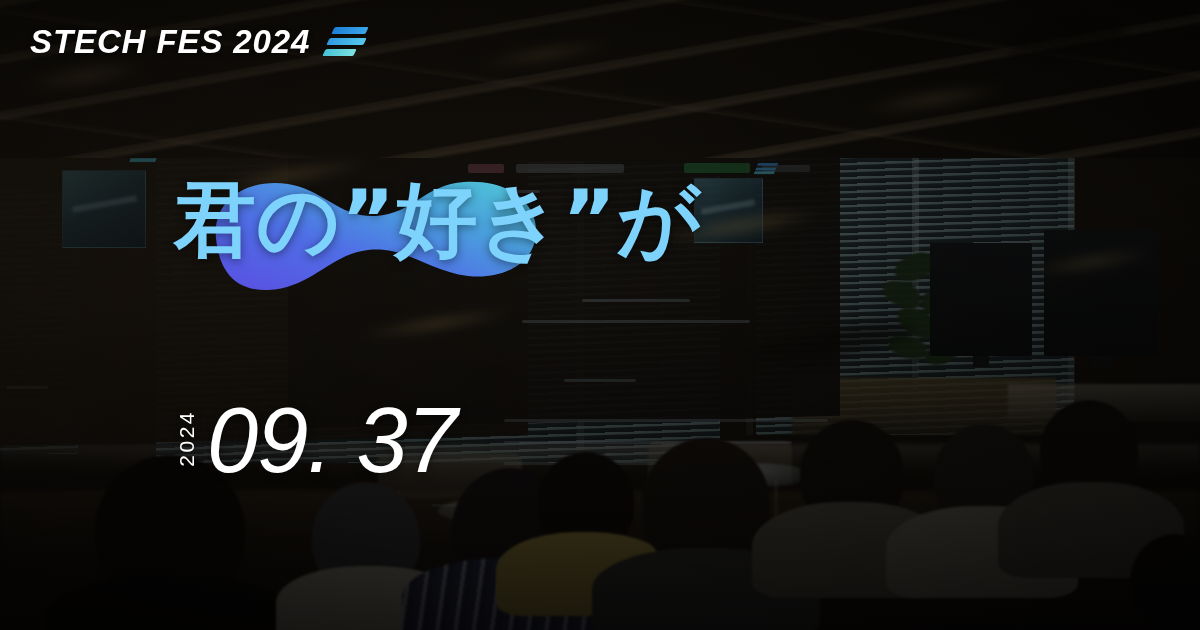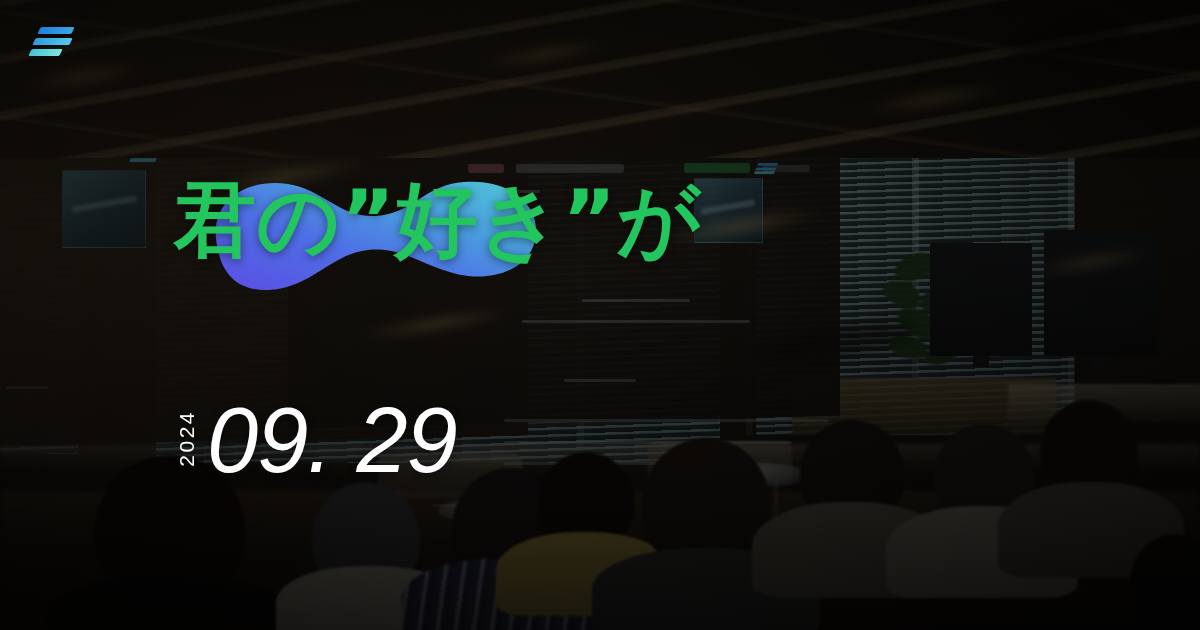--- a/index.html
+++ b/index.html
@@ -315,21 +315,21 @@
   }
   .brand-mark i.b1 { top: 3px;  left: 9px;  width: 34px; background: linear-gradient(90deg,#1f7fd8,#3aa6e8); }
   .brand-mark i.b2 { top: 14px; left: 4px;  width: 37px; background: linear-gradient(90deg,#2e9ae0,#56c8ec); }
   .brand-mark i.b3 { top: 25px; left: 0px;  width: 31px; background: linear-gradient(90deg,#45c2d8,#7fe3e0); }
 
   
   .headline {
     position: absolute;
     left: 174px;
     top: 176px;
-    color: #22c55e;
+    color: #7dd3fc;
     font-family: "DejaVu Sans", "Liberation Sans", sans-serif;
     font-weight: 700;
     line-height: 1.08;
     letter-spacing: 0.5px;
     text-shadow: 0 2px 10px rgba(0,0,0,0.45);
     text-align: center;
   }
   .hl-line { position: relative; white-space: nowrap; }
   .hl-line-1 { font-size: 82px; }
   .hl-line-2 { font-size: 82px; margin-top: 4px; }
@@ -520,20 +520,21 @@
       <div class="head" style="position:absolute; left:1130px; top:534px; width:90px; height:96px; background:#100d0a;"></div>
     </div>
 
     <div class="warm"></div>
     <div class="grade"></div>
   </div>
 
   <div class="content">
 
     <div class="brand">
+      <div class="brand-text">STECH FES 2024</div>
       <div class="brand-mark">
         <i class="b1"></i>
           <i class="b2"></i>
           <i class="b3"></i>
       </div>
     </div>
 
     <div class="blob">
       <svg viewBox="0 0 420 122" xmlns="http://www.w3.org/2000/svg" aria-hidden="true">
         <defs>
@@ -559,17 +560,17 @@
     </div>
 
     <div class="headline">
       <div class="hl-line hl-line-1 hl-wrap">
         <span class="hl-text">君の”好き”が</span>
       </div>
     </div>
 
     <div class="date-row">
       <div class="date-year">2024</div>
-      <div class="date-main">09. 29</div>
+      <div class="date-main">09. 37</div>
     </div>
 
   </div>
 </div>
 
 </body></html>

